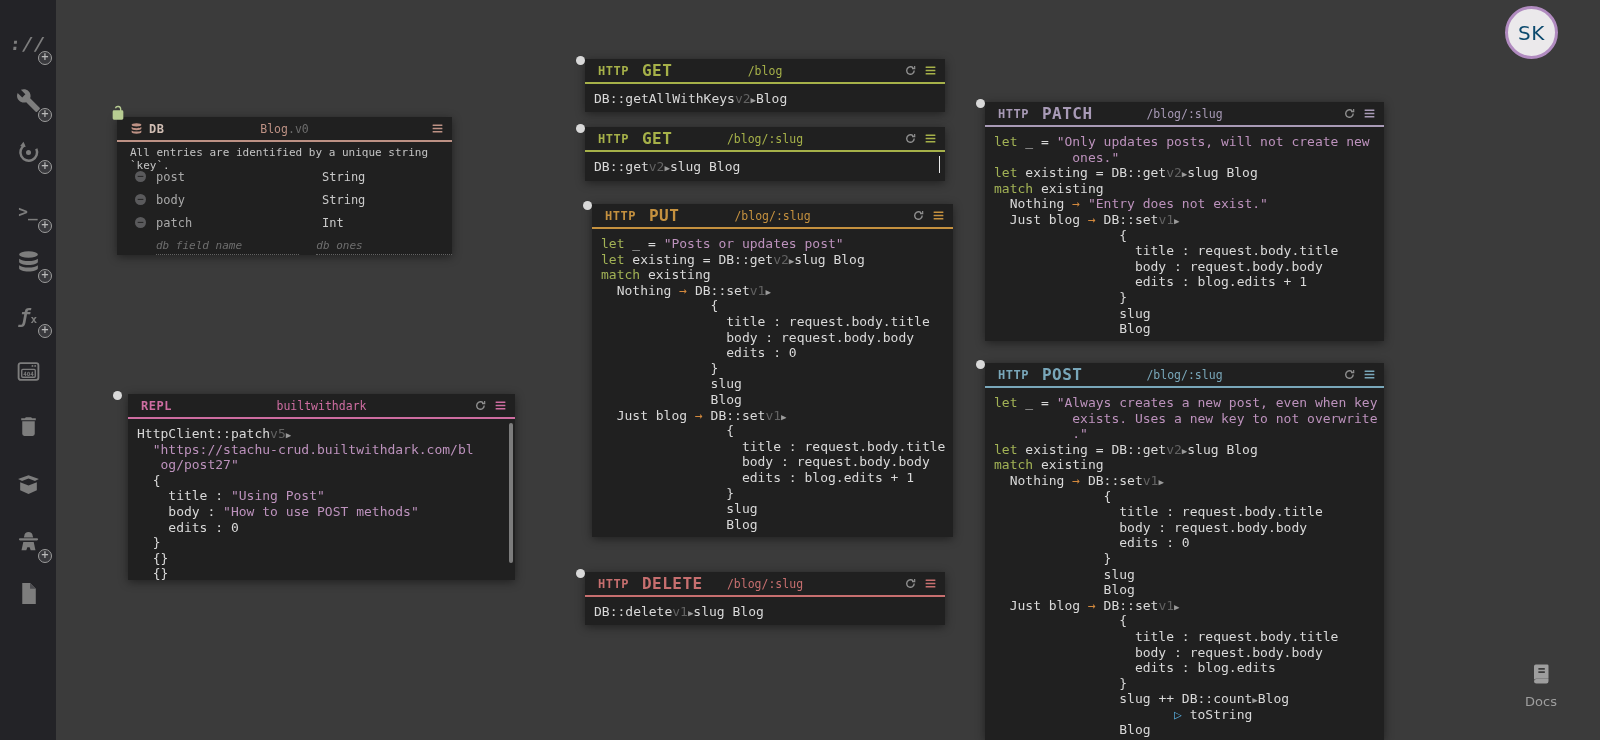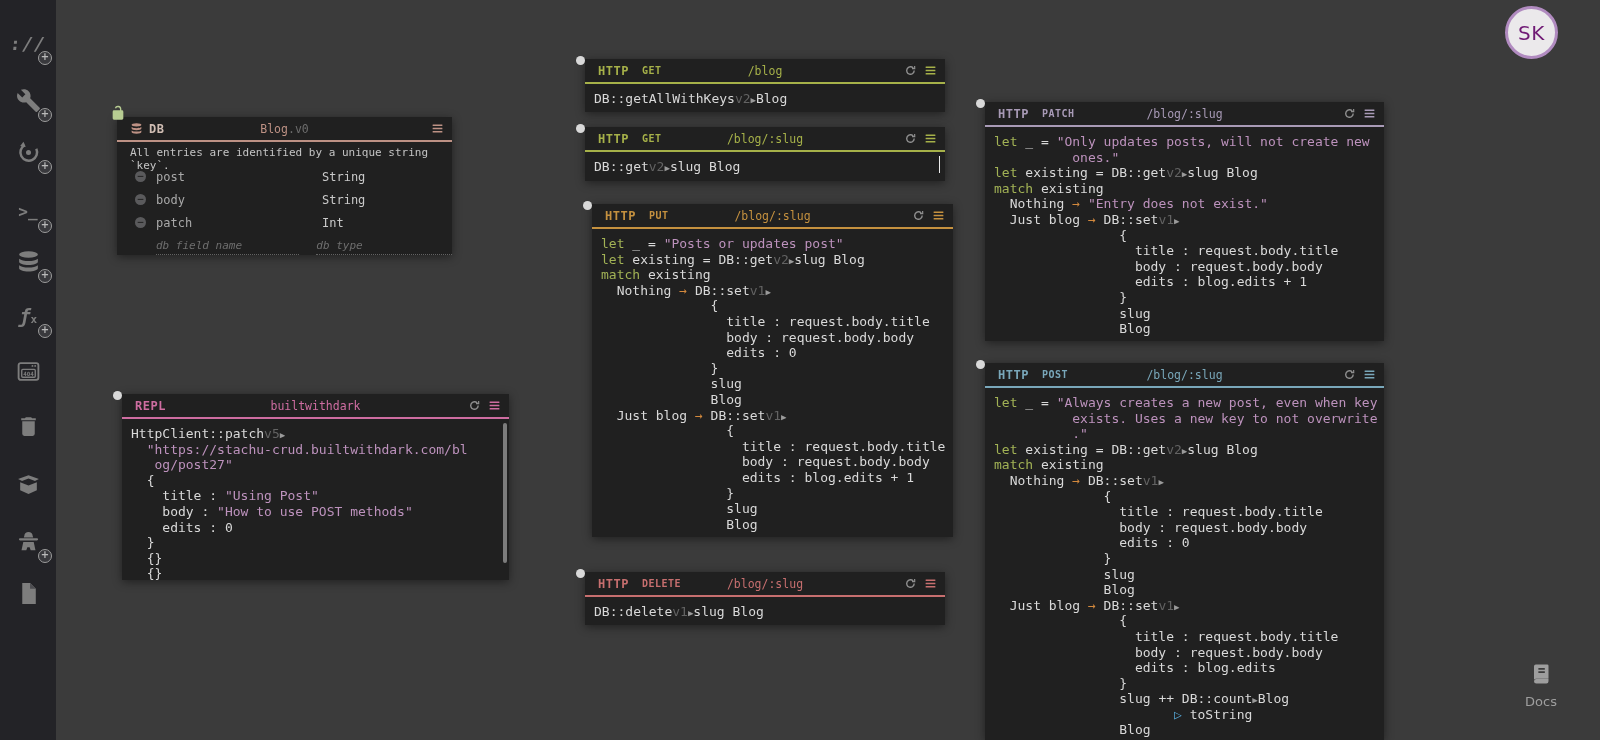--- a/index.html
+++ b/index.html
@@ -11,21 +11,21 @@
   .sb-item{position:absolute;left:0;width:56px;height:44px;display:flex;align-items:center;justify-content:center;color:#7d7d7d;cursor:pointer}
   .sb-item svg{width:25px;height:25px;display:block}
   .ticon{font-weight:bold;font-family:"DejaVu Sans Mono",monospace;color:#7d7d7d}
   .badge{position:absolute;right:4px;bottom:0;width:14px;height:14px;border-radius:50%;
          background:#39393d;border:1.5px solid #9c9c9c;color:#b9b9b9;
          font:bold 10px/10px "DejaVu Sans",sans-serif;text-align:center}
   
   .panel{position:absolute;background:#202020;box-shadow:0 2px 9px rgba(0,0,0,.45);overflow:hidden}
   .phead{position:relative;height:25px;display:flex;align-items:center;padding:0 8px 0 13px;border-bottom:2px solid}
   .kind{font-weight:bold;font-size:12px;letter-spacing:.5px}
-  .method{font-weight:bold;font-size:10px;letter-spacing:.5px;margin-left:13px}
+  .method{font-weight:bold;font-size:16px;letter-spacing:.5px;margin-left:13px}
   .route{position:absolute;left:70px;right:70px;text-align:center;font-size:11.5px}
   .hicons{margin-left:auto;display:flex;align-items:center;gap:7px;z-index:2}
   .hicons svg{width:13px;height:13px;display:block}
   .ic-refresh{color:#8e8e8e}
   .code{padding:5px 8px 6px 9px;font-size:13px;line-height:20px;white-space:pre}
   .code div{height:15.6px}
   .seg-k{color:#a2b255}
   .seg-w{color:#d9d9d9}
   .seg-s{color:#bd92bd}
   .seg-a{color:#d3893d}
@@ -45,21 +45,21 @@
   .db-name{width:166px;color:#a9a9a9}
   .db-type{color:#c9c9c9}
   .db-ph{display:flex;padding-left:39px;font-size:11px;font-style:italic;color:#6e6e6e;margin-top:5px}
   .db-ph span{border-bottom:1px dotted #626262;padding-bottom:2px}
   .db-ph .p1{width:150px;margin-right:17px}
   .db-ph .p2{width:142px}
   .db-title-ver{color:#6d6d6d}
   
   .avatar{position:absolute;left:1505px;top:6px;width:53px;height:53px;border-radius:50%;
           background:#ebe9eb;border:3px solid #b18bc0;display:flex;align-items:center;justify-content:center;cursor:pointer;z-index:6}
-  .avatar span{font:20px "DejaVu Sans",sans-serif;color:#701a75;letter-spacing:.5px}
+  .avatar span{font:20px "DejaVu Sans",sans-serif;color:#0c4a6e;letter-spacing:.5px}
   .docs{position:absolute;left:1506px;top:662px;width:70px;text-align:center;color:#9e9e9e;cursor:pointer;z-index:6}
   .docs .docs-ic{display:inline-block;width:24px;height:24px;color:#9e9e9e}
   .docs .docs-ic svg{width:24px;height:24px}
   .docs-label{display:block;font:13px "DejaVu Sans",sans-serif;margin-top:4px;color:#9e9e9e}
 </style>
 </head>
 <body>
 
 <div class="stage">
   <aside class="sidebar">
@@ -181,21 +181,21 @@
           <span class="db-name">body</span>
           <span class="db-type">String</span>
         </div>
         <div class="db-row">
           <span class="minus">−</span>
           <span class="db-name">patch</span>
           <span class="db-type">Int</span>
         </div>
         <div class="db-ph">
           <span class="p1">db field name</span>
-          <span class="p2">db type</span>
+          <span class="p2">db ones</span>
         </div>
       </div>
       <div class="lock" style="left: 110px; top: 105px;"><svg viewBox="0 0 24 24" fill="currentColor">
           <path d="M12 17a2 2 0 100-4 2 2 0 000 4zm6-9h-1V6a5 5 0 00-9.8-1.4l1.9.6A3.1 3.1 0 0115 6v2H6a2 2 0 00-2 2v10a2 2 0 002 2h12a2 2 0 002-2V10a2 2 0 00-2-2z"></path>
         </svg></div>
       <div class="panel" style="left: 585px; top: 59px; width: 360px; height: 53px;">
         <div class="phead" style="border-bottom-color: rgb(166, 177, 73); color: rgb(166, 177, 73);">
           <span class="kind">HTTP</span>
           <span class="method">GET</span>
           <span class="route">/blog</span>
@@ -260,21 +260,21 @@
                 <rect x="3" y="4.6" width="18" height="2.7" rx=".6"></rect>
                 <rect x="3" y="10.6" width="18" height="2.7" rx=".6"></rect>
                 <rect x="3" y="16.6" width="18" height="2.7" rx=".6"></rect>
               </svg>
             </span>
           </span>
         </div>
         <div class="code"><div><span class="seg-k">let</span><span class="seg-w"> _ = </span><span class="seg-s">"Posts or updates post"</span></div><div><span class="seg-k">let</span><span class="seg-w"> existing = DB::get</span><span class="seg-v">v2</span><span class="seg-t">▶</span><span class="seg-w">slug Blog</span></div><div><span class="seg-k">match</span><span class="seg-w"> existing</span></div><div><span class="seg-w">  Nothing </span><span class="seg-a">→</span><span class="seg-w"> DB::set</span><span class="seg-v">v1</span><span class="seg-t">▶</span></div><div><span class="seg-w">              {</span></div><div><span class="seg-w">                title : request.body.title</span></div><div><span class="seg-w">                body : request.body.body</span></div><div><span class="seg-w">                edits : 0</span></div><div><span class="seg-w">              }</span></div><div><span class="seg-w">              slug</span></div><div><span class="seg-w">              Blog</span></div><div><span class="seg-w">  Just blog </span><span class="seg-a">→</span><span class="seg-w"> DB::set</span><span class="seg-v">v1</span><span class="seg-t">▶</span></div><div><span class="seg-w">                {</span></div><div><span class="seg-w">                  title : request.body.title</span></div><div><span class="seg-w">                  body : request.body.body</span></div><div><span class="seg-w">                  edits : blog.edits + 1</span></div><div><span class="seg-w">                }</span></div><div><span class="seg-w">                slug</span></div><div><span class="seg-w">                Blog</span></div></div>
       </div>
       <div class="dot" style="left: 583px; top: 201px;"></div>
-      <div class="panel" style="left: 122px; top: 394px; width: 387px; height: 186px;">
+      <div class="panel" style="left: 128px; top: 394px; width: 387px; height: 186px;">
         <div class="phead" style="border-bottom-color: rgb(206, 109, 161); color: rgb(206, 109, 161);">
           <span class="kind">REPL</span>
           <span class="route">builtwithdark</span>
           <span class="hicons">
             <span class="ic-refresh">
               <svg viewBox="0 0 24 24" fill="none" stroke="currentColor" stroke-width="2.6">
                 <path d="M18.8 12a6.9 6.9 0 1 1-1.8-4.6"></path>
                 <path d="M19.6 3.6l.2 5-5-.2" stroke-width="2.2"></path>
               </svg>
             </span>

